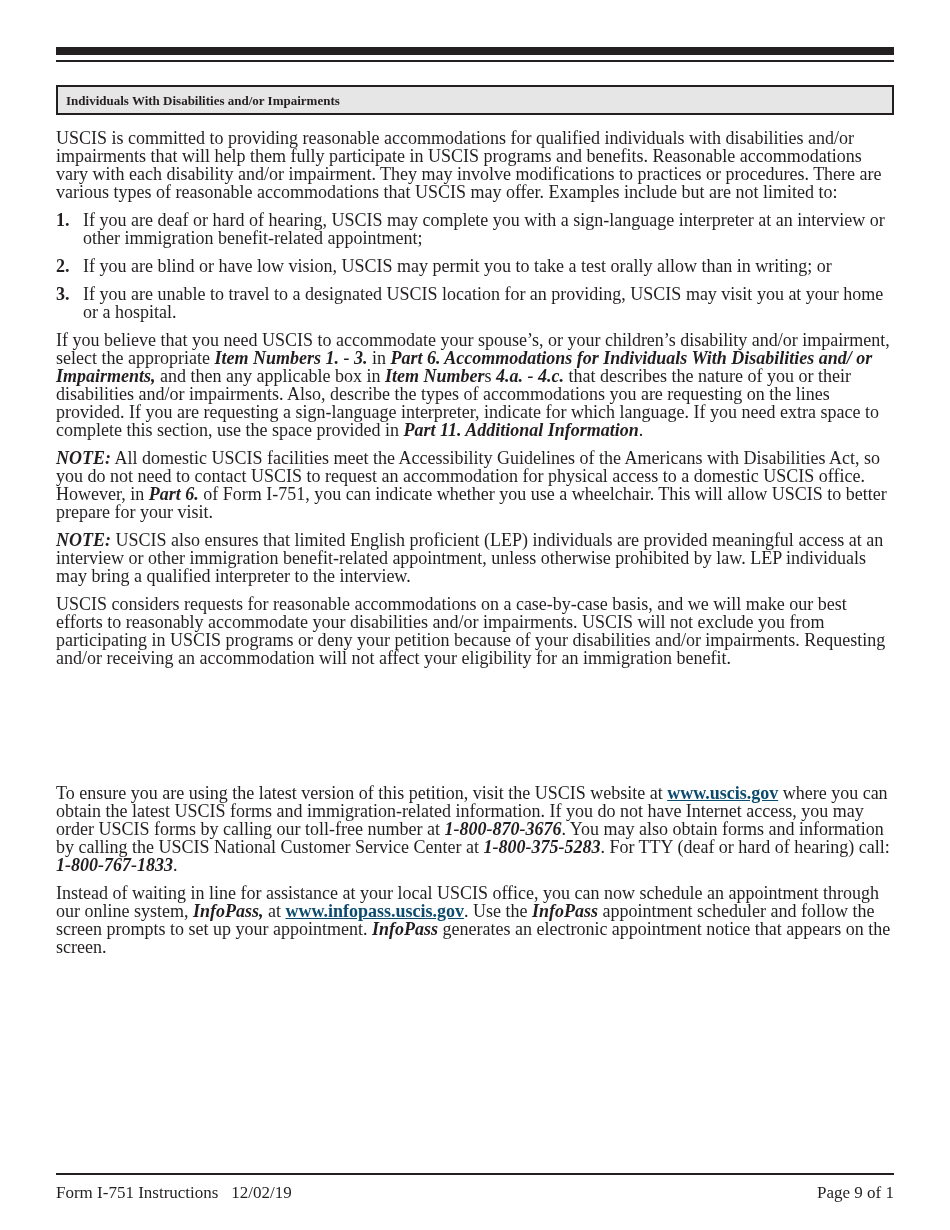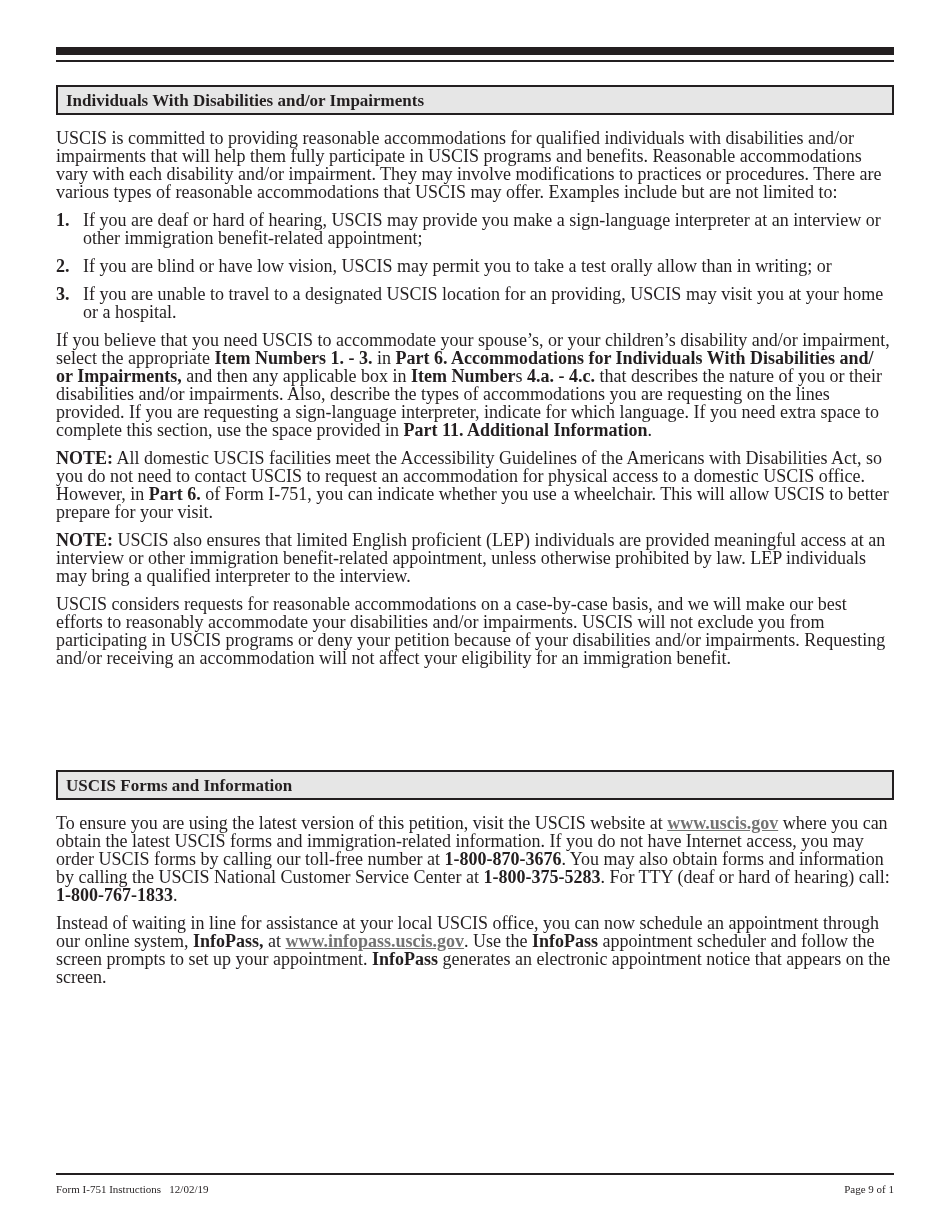--- a/index.html
+++ b/index.html
@@ -2,63 +2,62 @@
 <html><head>
 <meta charset="utf-8">
 <style>
   html, body { margin: 0; padding: 0; background: #ffffff; }
   body { width: 950px; height: 1230px; position: relative; overflow: hidden;
          font-family: "Liberation Serif", serif; color: #231f20; }
   .page { position: absolute; left: 56px; top: 0; width: 838px; }
   .rule-thick { position: absolute; top: 47px; left: 0; width: 838px; height: 8px; background: #231f20; }
   .rule-thin { position: absolute; top: 60px; left: 0; width: 838px; height: 2px; background: #231f20; }
   .section-header { box-sizing: border-box; border: 2px solid #231f20; background: #e6e6e6;
-     font-weight: bold; font-size: 17px; padding: 3px 8px; height: 30px; line-height: 22px; }
+     font-weight: bold; font-size: 13px; padding: 3px 8px; height: 30px; line-height: 22px; }
   .content { font-size: 18px; line-height: 18px; }
   p { margin: 0 0 10px 0; }
   .list-item { display: flex; margin: 0 0 10px 0; }
   .list-num { width: 27px; flex: 0 0 27px; font-weight: bold; }
   .list-text { flex: 1; }
-  b { font-weight: bold; }
-  a.link { color: #737373; font-weight: bold; text-decoration: underline; }
+  b { font-weight: bold; font-style: italic; }
+  a.link { color: #0c4a6e; font-weight: bold; text-decoration: underline; }
   .footer-rule { position: absolute; top: 1173px; left: 0; width: 838px; height: 2px; background: #231f20; }
-  .footer { position: absolute; top: 1183px; left: 0; width: 838px; font-size: 11px; display: flex; justify-content: space-between; }
+  .footer { position: absolute; top: 1183px; left: 0; width: 838px; font-size: 17px; display: flex; justify-content: space-between; }
 </style>
 </head>
 <body>
 
 <div class="page">
   <div class="rule-thick"></div>
   <div class="rule-thin"></div>
 
   <div style="position:absolute; top:85px; left:0; width:838px;">
     <div class="section-header">Individuals With Disabilities and/or Impairments</div>
     <div class="content" style="margin-top:14px;">
       <p>USCIS is committed to providing reasonable accommodations for qualified individuals with disabilities and/or impairments that will help them fully participate in USCIS programs and benefits.  Reasonable accommodations vary with each disability and/or impairment.  They may involve modifications to practices or procedures.  There are various types of reasonable accommodations that USCIS may offer.  Examples include but are not limited to:</p>
       <div class="list-item">
         <span class="list-num">1.</span>
-        <span class="list-text">If you are deaf or hard of hearing, USCIS may provide you make a sign-language interpreter at an interview or other immigration benefit-related appointment;</span>
+        <span class="list-text">If you are deaf or hard of hearing, USCIS may complete you with a sign-language interpreter at an interview or other immigration benefit-related appointment;</span>
       </div>
       <div class="list-item">
         <span class="list-num">2.</span>
         <span class="list-text">If you are blind or have low vision, USCIS may permit you to take a test orally allow than in writing; or</span>
       </div>
       <div class="list-item">
         <span class="list-num">3.</span>
         <span class="list-text">If you are unable to travel to a designated USCIS location for an providing, USCIS may visit you at your home or a hospital.</span>
       </div>
       <p><span>If you believe that you need USCIS to accommodate your spouse’s, or your children’s disability and/or impairment, select the appropriate </span><b>Item Numbers 1. - 3.</b><span> in </span><b>Part 6. Accommodations for Individuals With Disabilities and/ or Impairments,</b><span>  and then any  applicable box in </span><b>Item Number</b><span>s </span><b>4.a. - 4.c.</b><span> that describes the nature of you or their disabilities and/or impairments.  Also, describe the types of accommodations you are requesting on the lines provided.  If you are requesting a sign-language interpreter, indicate for which language.  If you need extra space to complete this section, use the space provided in </span><b>Part 11. Additional Information</b><span>.</span></p>
       <p><b>NOTE:</b><span>  All domestic USCIS facilities meet the Accessibility Guidelines of the Americans with Disabilities Act, so you do not need to contact USCIS to request an accommodation for physical access to a domestic USCIS office.  However, in </span><b>Part 6.</b><span> of Form I-751, you can indicate whether you use a wheelchair.  This will allow USCIS to better prepare for your visit.</span></p>
       <p><b>NOTE:</b><span>  USCIS also ensures that limited English proficient (LEP) individuals are provided meaningful access at an interview or other immigration benefit-related appointment, unless otherwise prohibited by law.  LEP individuals may bring a qualified interpreter to the interview.</span></p>
       <p>USCIS considers requests for reasonable accommodations on a case-by-case basis, and we will make our best efforts to reasonably accommodate your disabilities and/or impairments.  USCIS will not exclude you from participating in USCIS programs or deny your petition because of your disabilities and/or impairments.  Requesting and/or receiving an accommodation will not affect your eligibility for an immigration benefit.</p>
     </div>
   </div>
 
   <div style="position:absolute; top:770px; left:0; width:838px;">
-    <div class="section-header">USCIS Forms and Information</div>
     <div class="content" style="margin-top:14px;">
       <p><span>To ensure you are using the latest version of this petition, visit the USCIS website at </span><a class="link">www.uscis.gov</a><span> where you can obtain the latest USCIS forms and immigration-related information.  If you do not have Internet access, you may order USCIS forms by calling our toll-free number at </span><b>1-800-870-3676</b><span>.  You may also obtain forms and information by calling the USCIS National Customer Service Center at </span><b>1-800-375-5283</b><span>.  For TTY (deaf or hard of hearing) call: </span><b>1-800-767-1833</b><span>.</span></p>
       <p><span>Instead of waiting in line for assistance at your local USCIS office, you can now schedule an appointment through our online system, </span><b>InfoPass,</b><span> at </span><a class="link">www.infopass.uscis.gov</a><span>.  Use the </span><b>InfoPass</b><span> appointment scheduler and follow the screen prompts to set up your appointment.  </span><b>InfoPass</b><span> generates an electronic appointment notice that appears on the screen.</span></p>
     </div>
   </div>
 
   <div class="footer-rule"></div>
   <div class="footer">
     <span style="white-space:pre;">Form I-751 Instructions   12/02/19</span>
     <span>Page 9 of 1</span>

